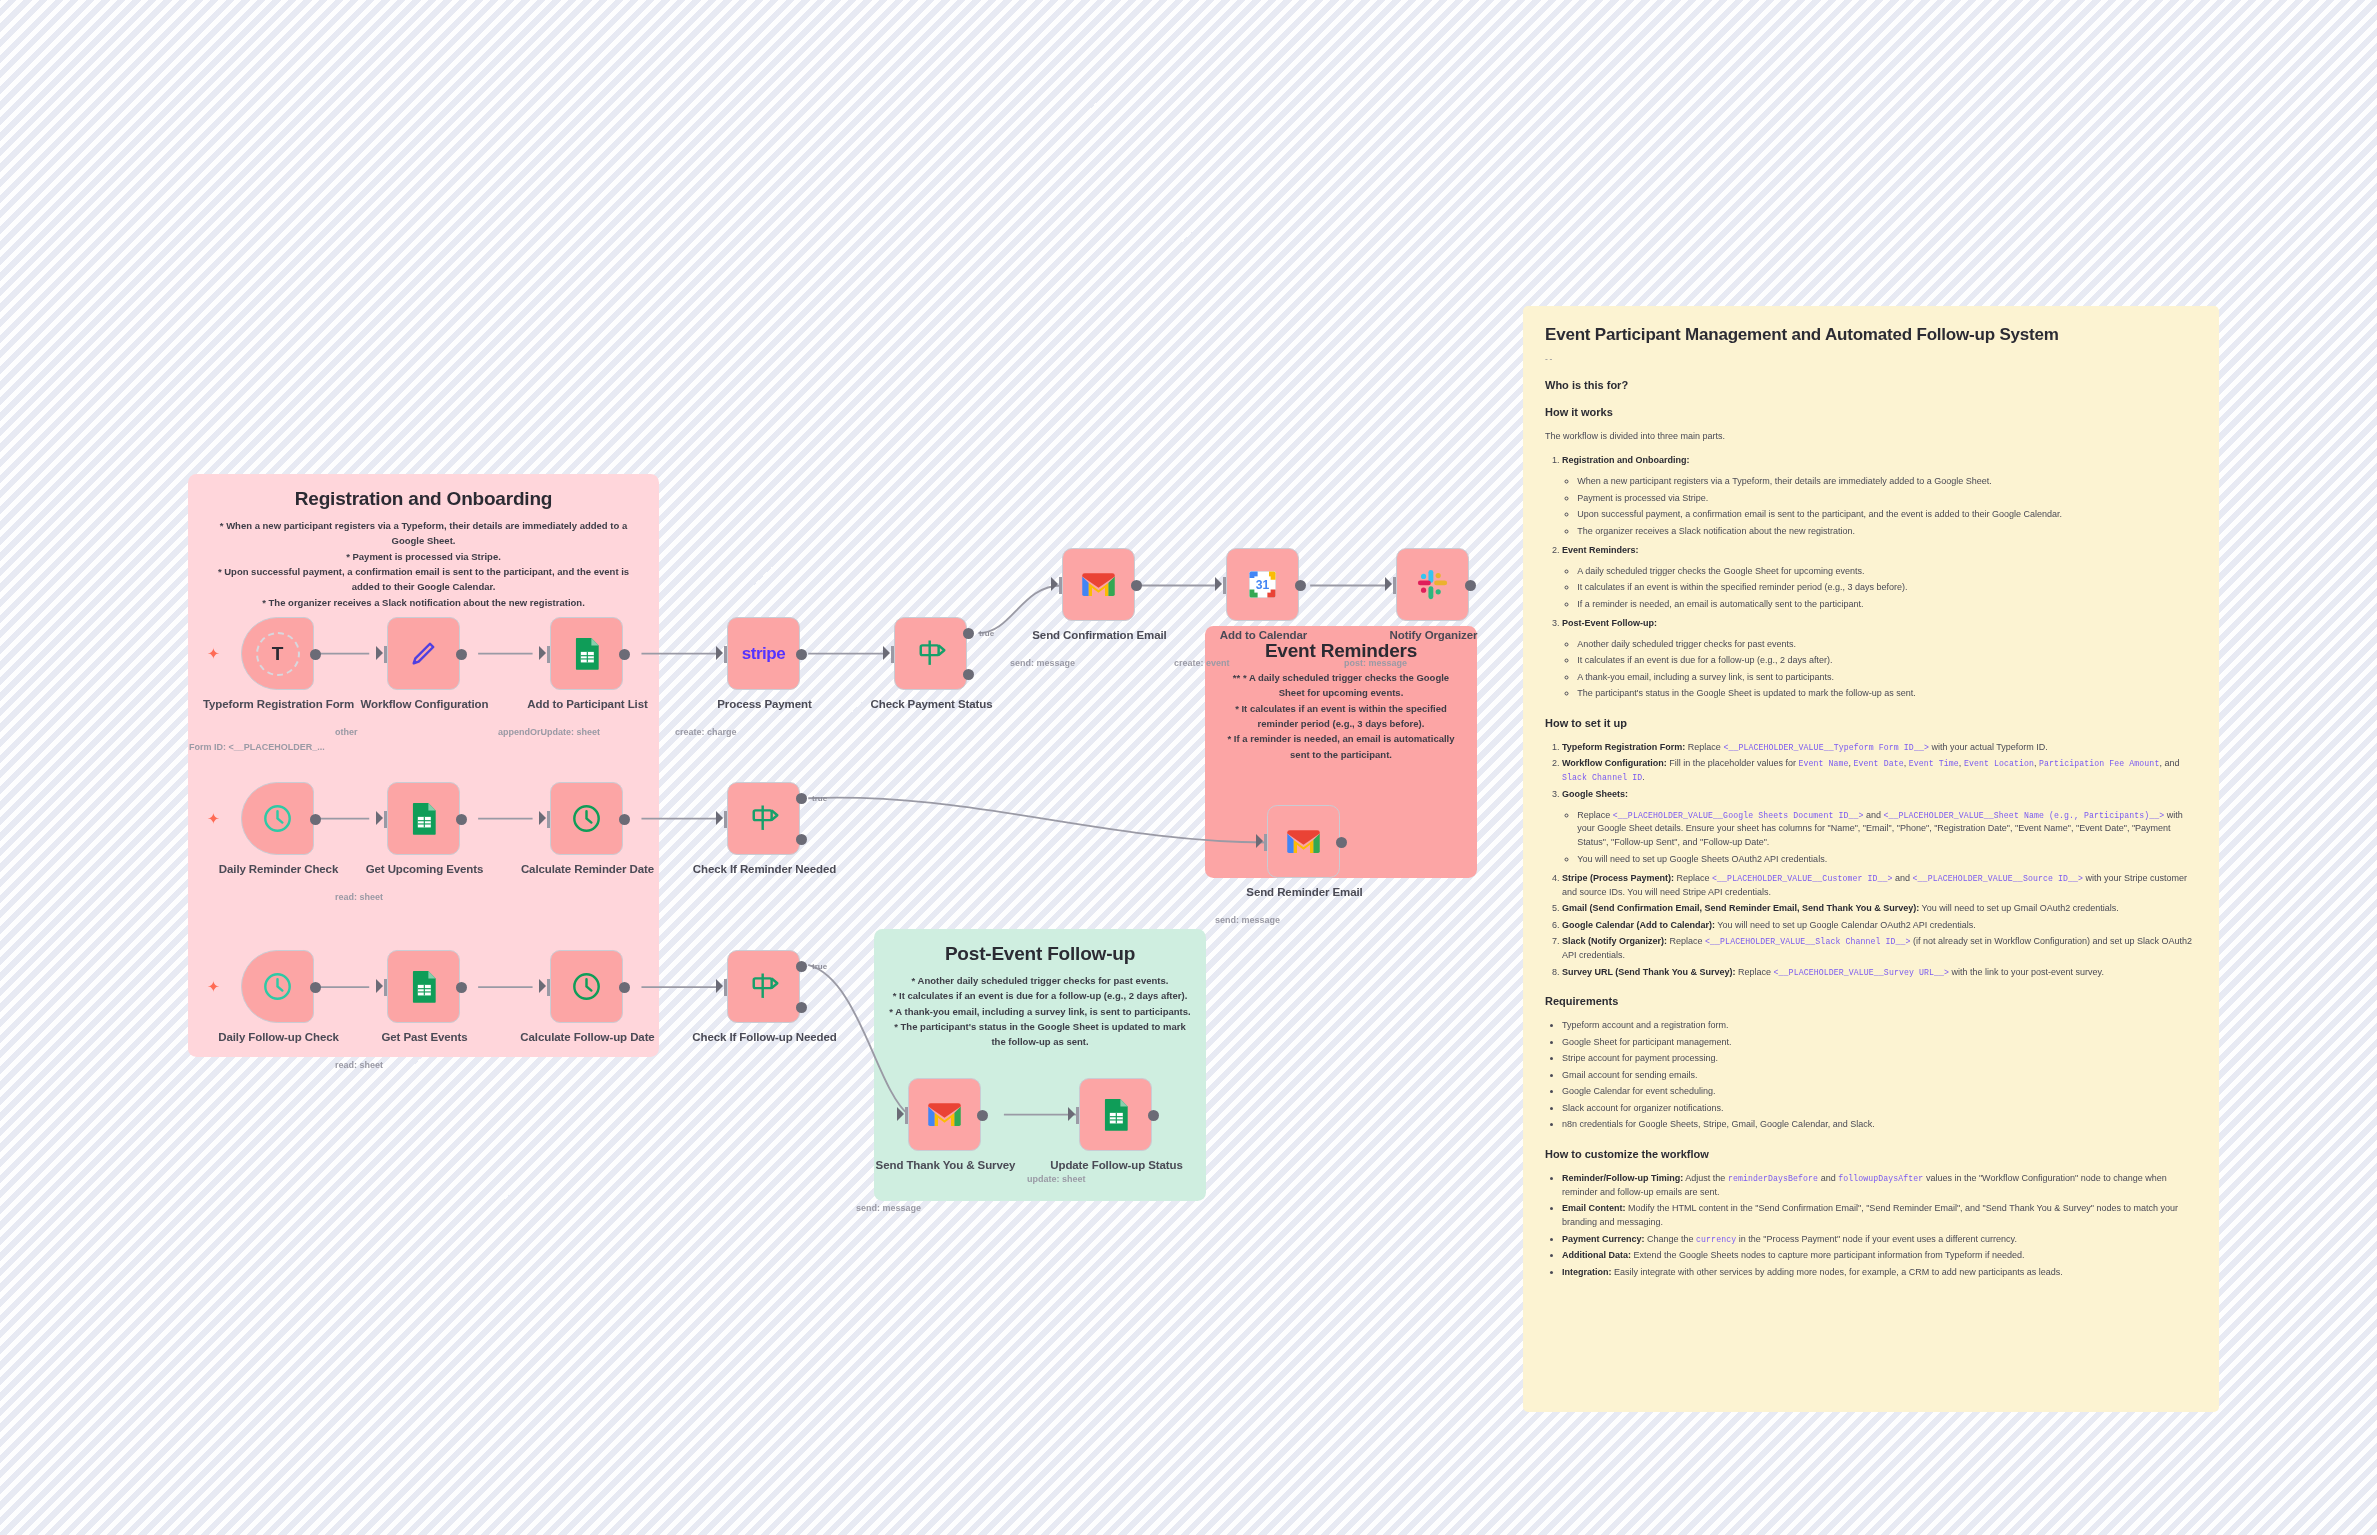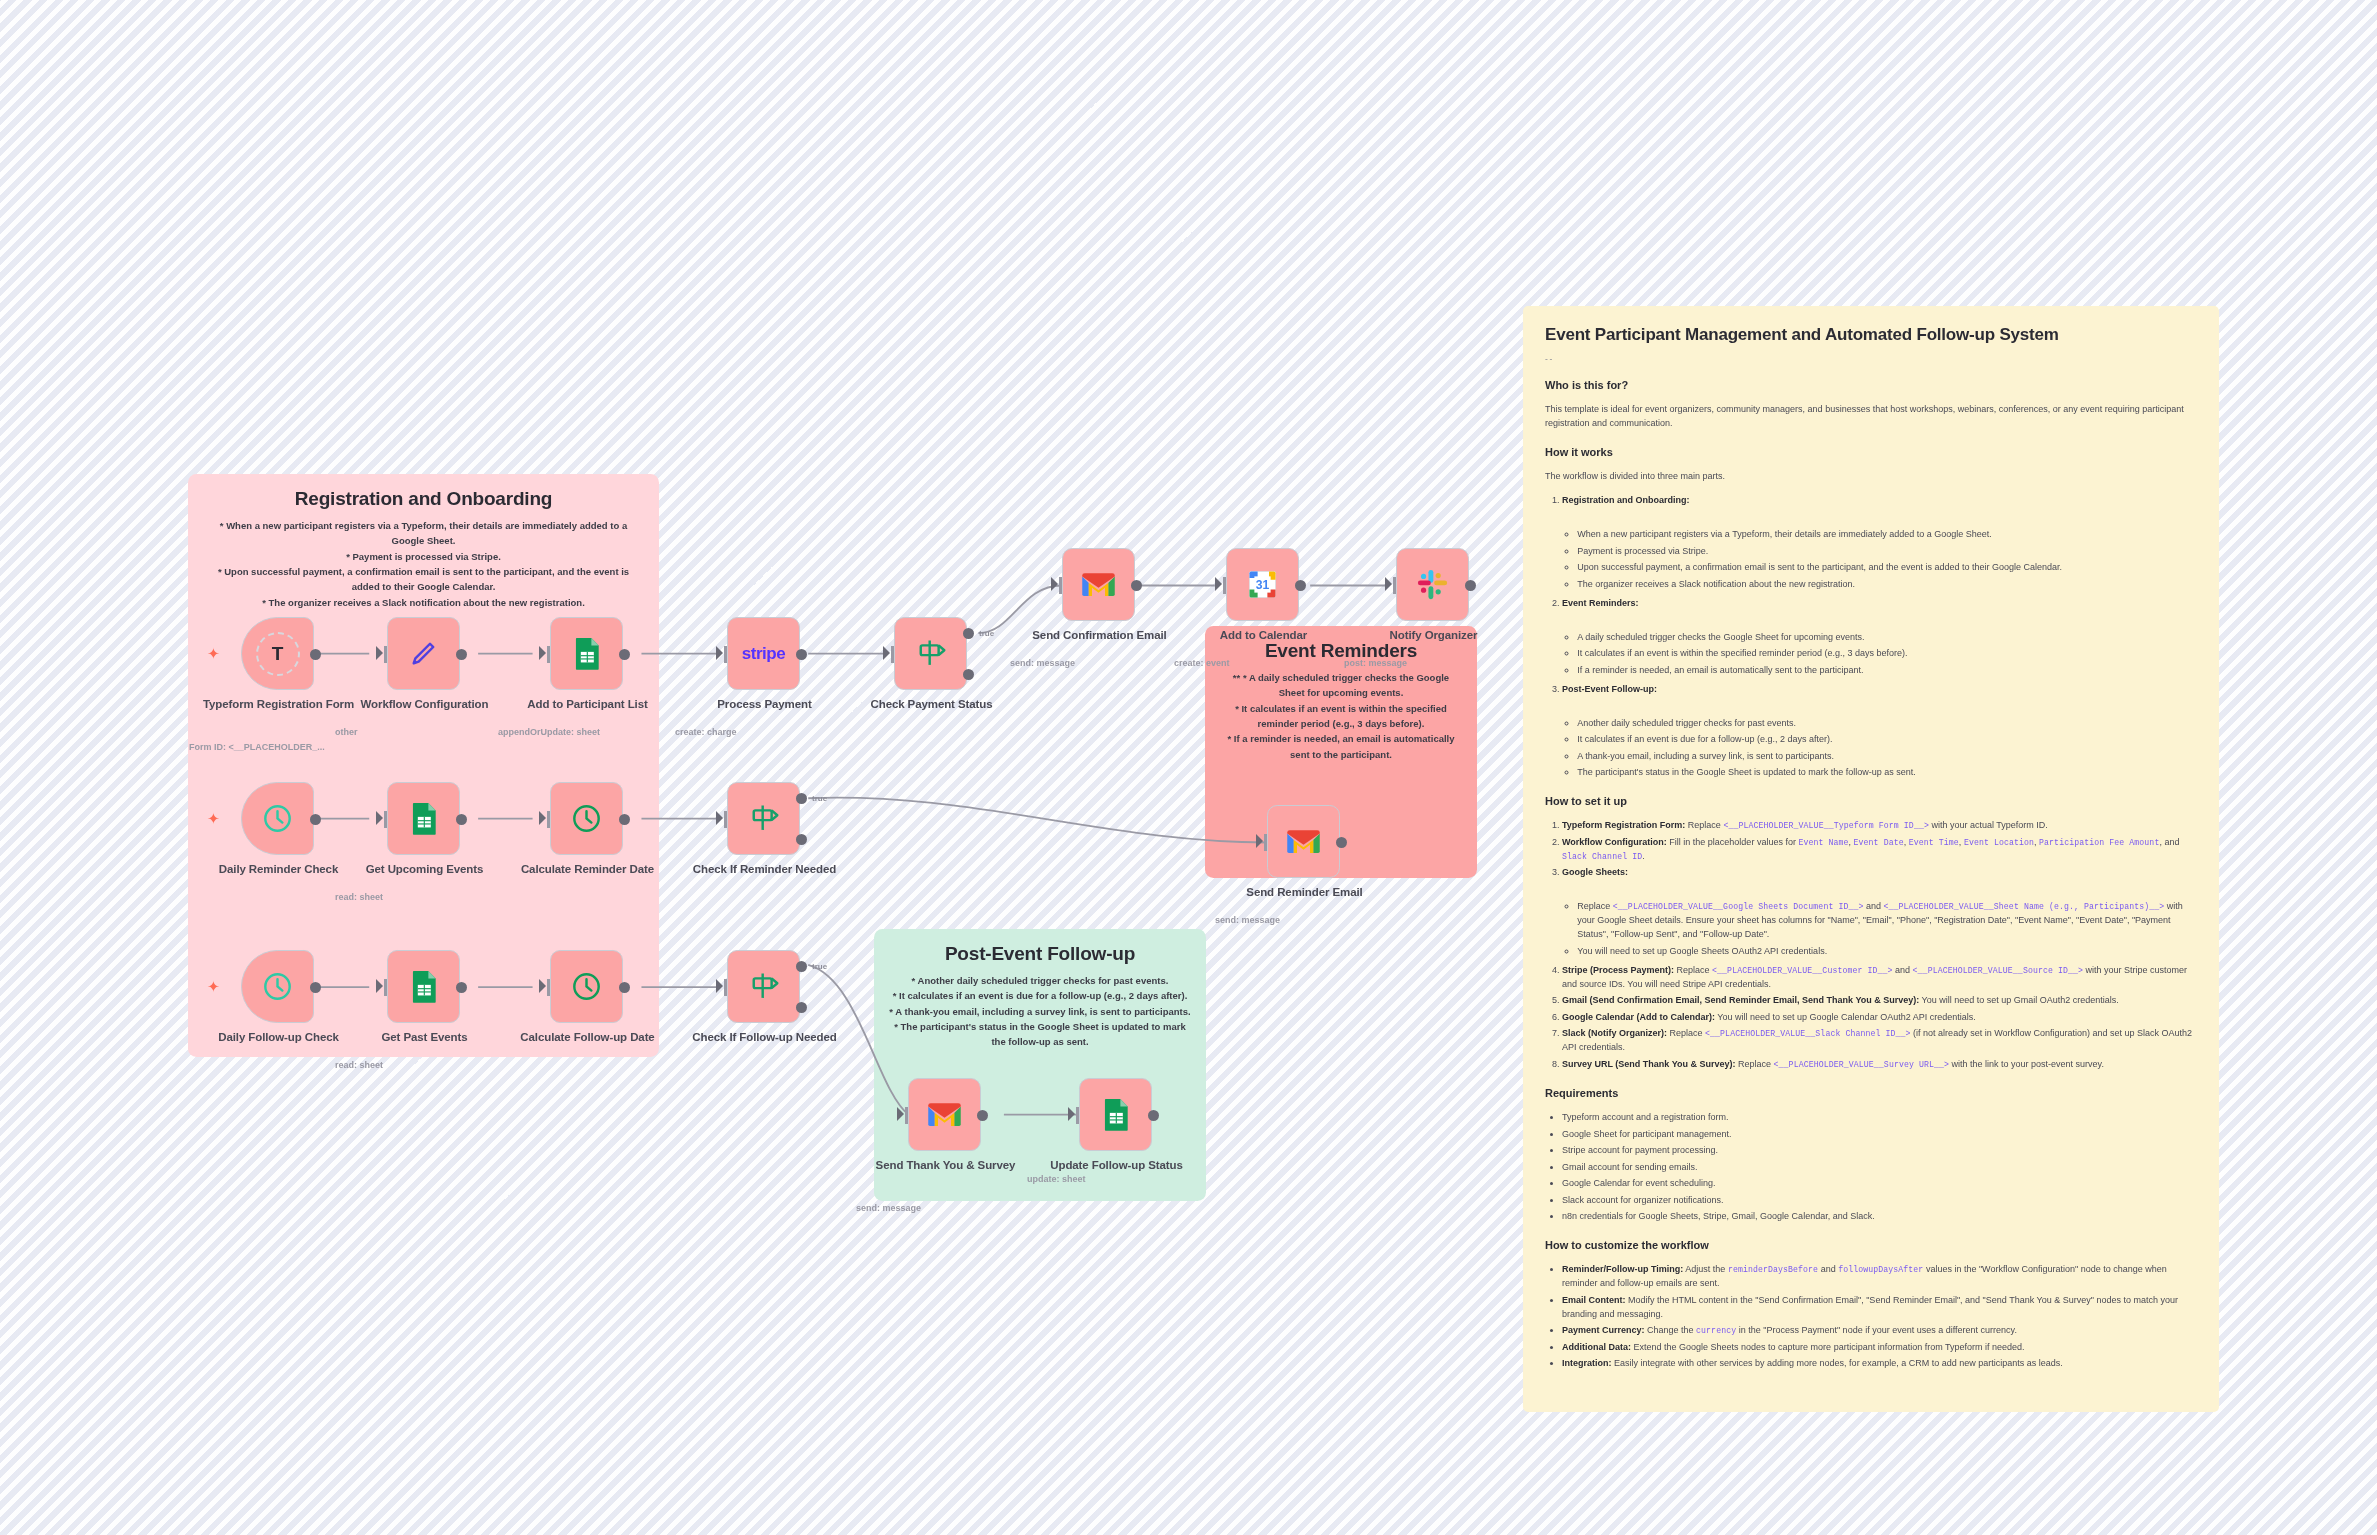--- a/index.html
+++ b/index.html
@@ -162,21 +162,21 @@
     overflow: hidden;
   }
   #doc h1 { font-size: 17px; font-weight: bold; color: #2b2b33; margin: 0 0 8.5px 0; letter-spacing: -0.2px; }
   #doc .rule { font-size: 8.5px; color: #8d8d98; margin: 0 0 8.5px 0; letter-spacing: 1.7px; }
   #doc h2 { font-size: 11px; font-weight: bold; color: #2b2b33; margin: 15.3px 0 12px 0; }
   #doc p  { font-size: 9px; line-height: 1.55; color: #4a4a55; margin: 0 0 10.2px 0; }
   #doc ol, #doc ul { margin: 0 0 5.1px 0; padding-left: 17px; }
   #doc ol > li, #doc ul > li { font-size: 9px; line-height: 1.55; color: #4a4a55; margin-bottom: 2.6px; }
   #doc ul { list-style-type: disc; }
   #doc ol { list-style-type: decimal; }
-  #doc ol ul { margin-top: 20px; padding-left: 15.3px; list-style-type: circle; }
+  #doc ol ul { margin-top: 7px; padding-left: 15.3px; list-style-type: circle; }
   #doc .b { font-weight: bold; color: #2b2b33; }
   #doc code, #doc .code {
     font-family: "Liberation Mono", monospace;
     font-size: 8.2px;
     color: #7a5af0;
     background: transparent;
     letter-spacing: 0.1px;
   }
 </style>
 </head>
@@ -526,21 +526,20 @@
     <div class="node-sub s1">update: sheet</div>
   </div>
 
 </div>
 
 <div id="doc">
   <h1>Event Participant Management and Automated Follow-up System</h1>
   <div class="rule">--</div>
 
   <h2>Who is this for?</h2>
-  <p>This template is ideal for event organizers, community managers, and businesses that host workshops, webinars, conferences, or any event requiring participant registration and communication.</p>
 
   <h2>How it works</h2>
   <p>The workflow is divided into three main parts.</p>
   <ol id="how-list">
       <li><span class="b">Registration and Onboarding:</span><ul>
           <li>When a new participant registers via a Typeform, their details are immediately added to a Google Sheet.</li>
           <li>Payment is processed via Stripe.</li>
           <li>Upon successful payment, a confirmation email is sent to the participant, and the event is added to their Google Calendar.</li>
           <li>The organizer receives a Slack notification about the new registration.</li>
         </ul></li>

